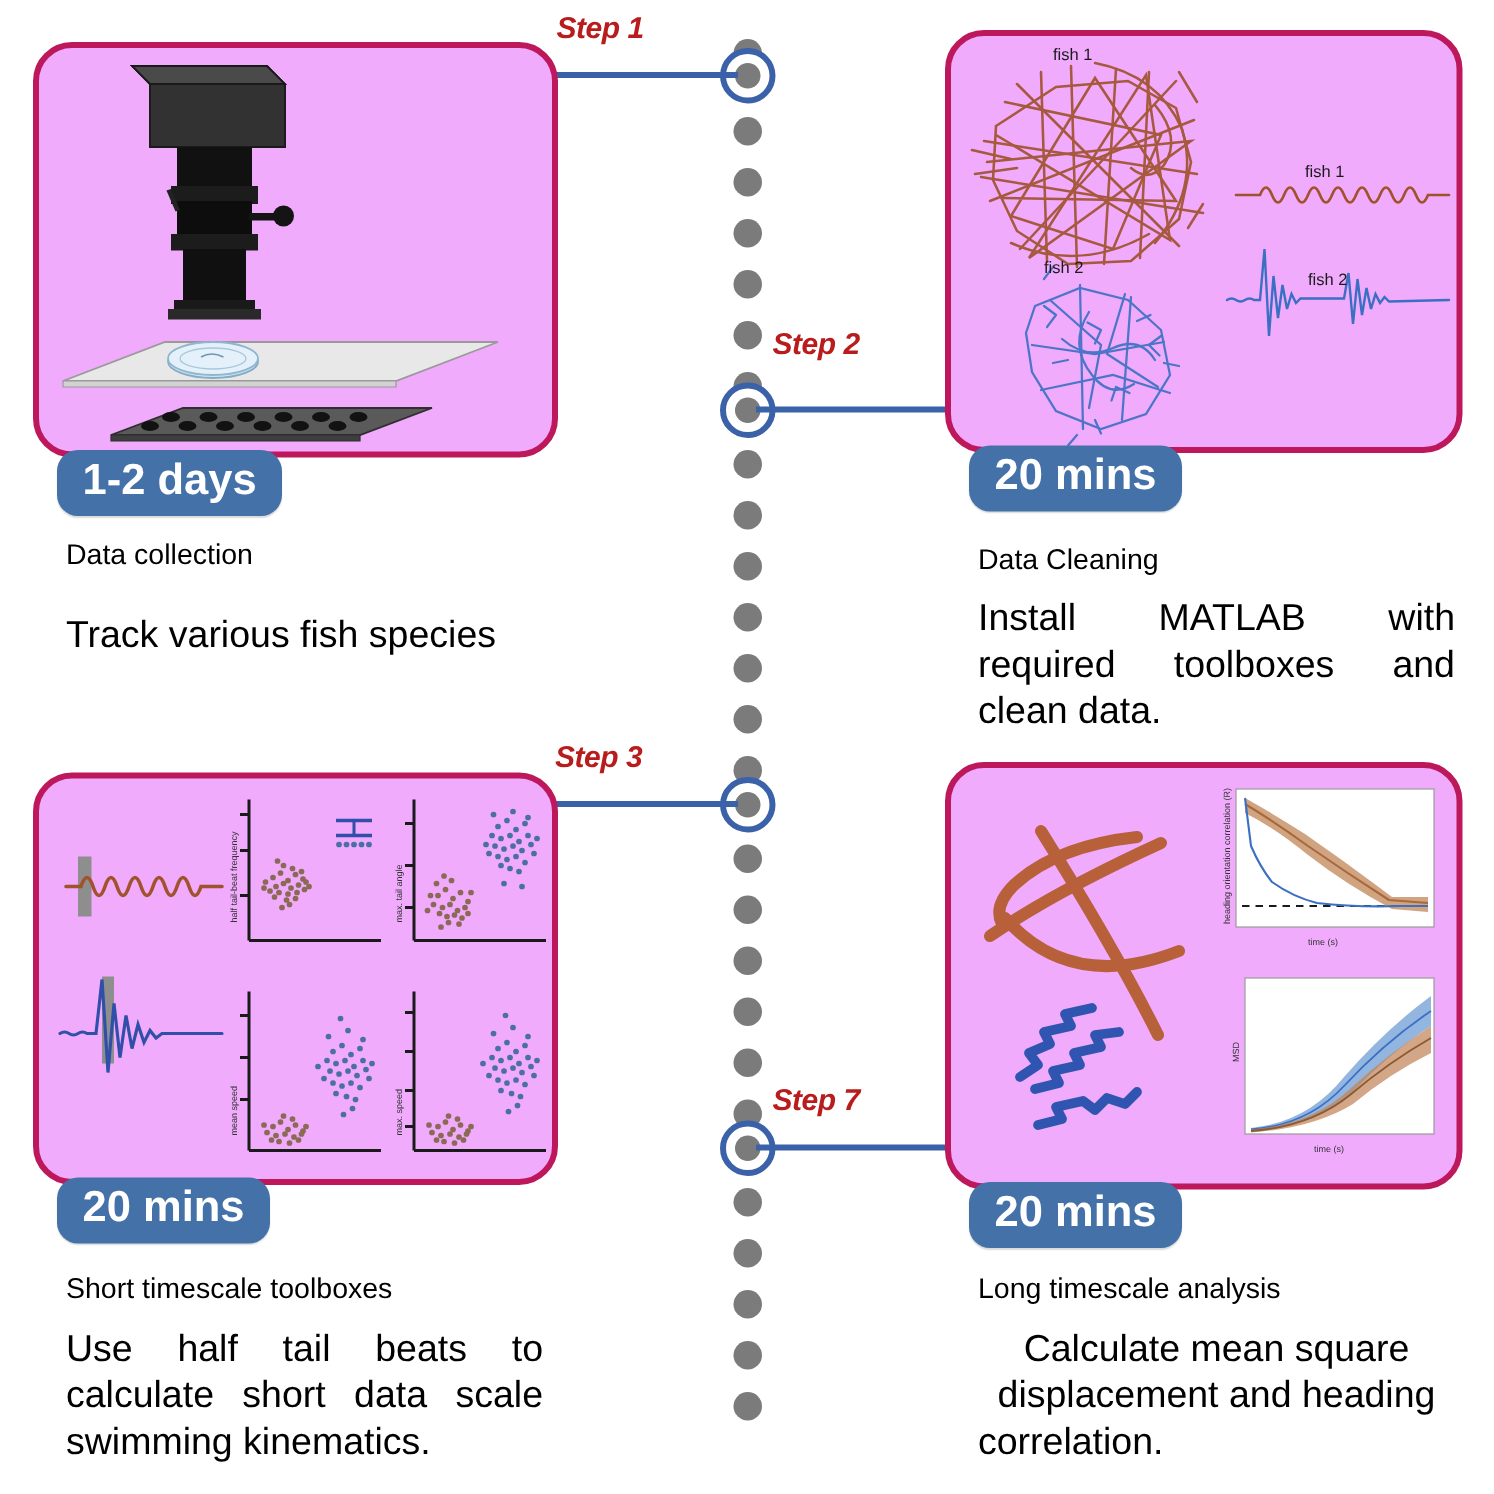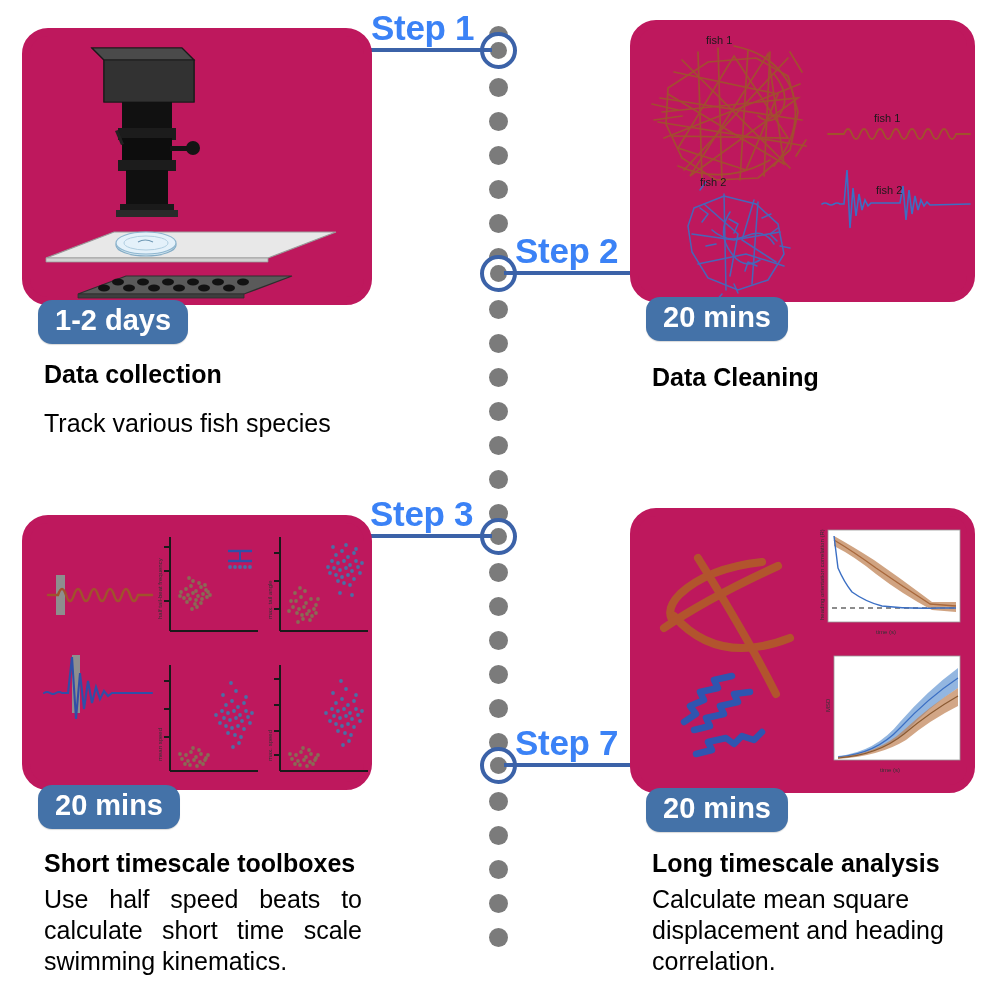--- a/index.html
+++ b/index.html
@@ -56,52 +56,53 @@
   }
   .connector {
     position: absolute;
     height: 4px;
     background: #3b62a8;
   }
 
   
   .step-label {
     position: absolute;
-    color: #3b82f6;
+    color: #b91c1c;
     font-weight: bold;
-    font-size: 35px;
+    font-size: 20px;
     letter-spacing: -0.3px;
     white-space: nowrap;
+    font-style: italic;
   }
 
   
   .panel {
     position: absolute;
-    border: 8px solid #be185d;
+    border: 4px solid #be185d;
     border-radius: 26px;
-    background: #be185d;
+    background: #f0abfc;
     box-sizing: border-box;
   }
   .badge {
     position: absolute;
     background: #4472a8;
     color: #ffffff;
     font-weight: bold;
     font-size: 29px;
     border-radius: 14px;
     padding: 4px 17px 7px 17px;
     white-space: nowrap;
     box-shadow: 0 1px 1px rgba(0,0,0,0.15);
   }
 
   
   .cap-title {
     position: absolute;
-    font-weight: bold;
-    font-size: 25px;
+    font-weight: normal;
+    font-size: 19px;
     color: #000000;
     white-space: nowrap;
   }
   .cap-body {
     position: absolute;
     font-size: 25px;
     line-height: 31px;
     color: #000000;
     text-align: justify;
     text-align-last: left;
@@ -157,21 +158,21 @@
     <div class="tl-dot" style="top:894px"></div>
     <div class="tl-dot" style="top:928px"></div>
   </div>
 
   <div class="connector" style="left:370px; top:48px;  width:122px;"></div>
   <div class="connector" style="left:504px; top:271px; width:128px;"></div>
   <div class="connector" style="left:370px; top:534px; width:122px;"></div>
   <div class="connector" style="left:504px; top:763px; width:128px;"></div>
 
   <div class="step-label" style="left:371px; top:8px;">Step 1</div>
-  <div class="step-label" style="left:515px; top:231px;text-align:center;">Step 2</div>
+  <div class="step-label" style="left:515px; top:219px;text-align:center;">Step 2</div>
   <div class="step-label" style="left:370px; top:494px;">Step 3</div>
   <div class="step-label" style="left:515px; top:723px;">Step 7</div>
 
   <div class="panel" style="left:22px; top:28px; width:350px; height:277px;">
     <svg width="342" height="269" viewBox="0 0 342 269">
 
       <polygon points="62,12 152,12 164,24 164,66 74,66 74,24" fill="#3a3a3a" stroke="#1a1a1a" stroke-width="1.2"></polygon>
       <polygon points="62,12 152,12 164,24 74,24" fill="#4a4a4a" stroke="#1a1a1a" stroke-width="1.2"></polygon>
       <polygon points="74,24 164,24 164,66 74,66" fill="#323232" stroke="#1a1a1a" stroke-width="1.2"></polygon>
 
@@ -260,20 +261,21 @@
 
       <path d="M184,176 q3,-2 6,0 q3,2 6,0 q3,-2 6,0 L206,176
                L209,142 L212,200 L215,160 L218,188 L221,166 L224,182 L227,172 L230,178 L233,175
                L262,175 L265,158 L268,192 L271,162 L274,186 L277,168 L280,182 L283,172 L286,178
                L289,174 L292,177 L332,176" fill="none" stroke="#3b6fc4" stroke-width="1.6" stroke-linecap="round"></path>
       <text class="tiny-label" x="238" y="166">fish 2</text>
     </svg>
   </div>
   <div class="badge" style="left:646px; top:297px;">20 mins</div>
   <div class="cap-title" style="left:652px; top:363px;">Data Cleaning</div>
+  <div class="cap-body" style="left:652px; top:397px; width:318px;">Install MATLAB with required toolboxes and clean data.</div>
 
   <div class="panel" style="left:22px; top:515px; width:350px; height:275px;">
     <svg width="342" height="267" viewBox="0 0 342 267">
 
       <rect x="26" y="52" width="9" height="40" fill="#8e8e8e"></rect>
       <path d="M18,72 L28,72 Q32,60 36,72 Q40,84 44,72 Q48,60 52,72 Q56,84 60,72
                Q64,60 68,72 Q72,84 76,72 Q80,60 84,72 Q88,84 92,72 Q96,60 100,72
                Q104,84 108,72 L122,72" fill="none" stroke="#a0522d" stroke-width="2.4" stroke-linecap="round"></path>
 
       <rect x="42" y="132" width="8" height="58" fill="#8e8e8e"></rect>
@@ -517,21 +519,21 @@
           <circle cx="319" cy="218" r="1.9"></circle>
             <circle cx="313" cy="222" r="1.9"></circle>
             <circle cx="296" cy="190" r="1.9"></circle>
           <circle cx="332" cy="188" r="1.9"></circle>
         </g>
       </g>
     </svg>
   </div>
   <div class="badge" style="left:38px; top:785px;">20 mins</div>
   <div class="cap-title" style="left:44px; top:849px;">Short timescale toolboxes</div>
-  <div class="cap-body" style="left:44px; top:884px; width:318px;">Use half speed beats to calculate short time scale swimming kinematics.</div>
+  <div class="cap-body" style="left:44px; top:884px; width:318px;">Use half tail beats to calculate short data scale swimming kinematics.</div>
 
   <div class="panel" style="left:630px; top:508px; width:345px; height:285px;">
     <svg width="337" height="277" viewBox="0 0 337 277">
 
       <g stroke="#b25a2a" stroke-width="8" fill="none" stroke-linecap="round" opacity="0.92">
         <path d="M124,46 Q70,52 42,78 Q28,92 34,104"></path>
         <path d="M36,100 Q80,150 152,122"></path>
         <path d="M60,42 Q110,122 138,178"></path>
         <path d="M26,112 Q70,82 140,50"></path>
       </g>
@@ -558,15 +560,15 @@
         <path d="M200,241 Q238,238 262,212 Q290,182 320,162" fill="none" stroke="#3b6fc4" stroke-width="1.2"></path>
         <path d="M200,241 Q240,238 266,214 Q292,190 320,172 L320,190 Q292,204 268,224 Q242,240 200,243 Z" fill="#c08457" opacity="0.72"></path>
         <path d="M200,242 Q240,239 266,218 Q292,196 320,180" fill="none" stroke="#8a5a32" stroke-width="1.2"></path>
         <text class="axis-label" transform="translate(192,196) rotate(-90)">MSD</text>
         <text class="axis-label" x="242" y="256">time (s)</text>
       </g>
     </svg>
   </div>
   <div class="badge" style="left:646px; top:788px;">20 mins</div>
   <div class="cap-title" style="left:652px; top:849px;">Long timescale analysis</div>
-  <div class="cap-body nojust" style="left:652px; top:884px; width:318px;">Calculate mean square displacement and heading correlation.</div>
+  <div class="cap-body nojust" style="left:652px; top:884px; width:318px;text-align:center;">Calculate mean square displacement and heading correlation.</div>
 
 </div>
 
 </body></html>

